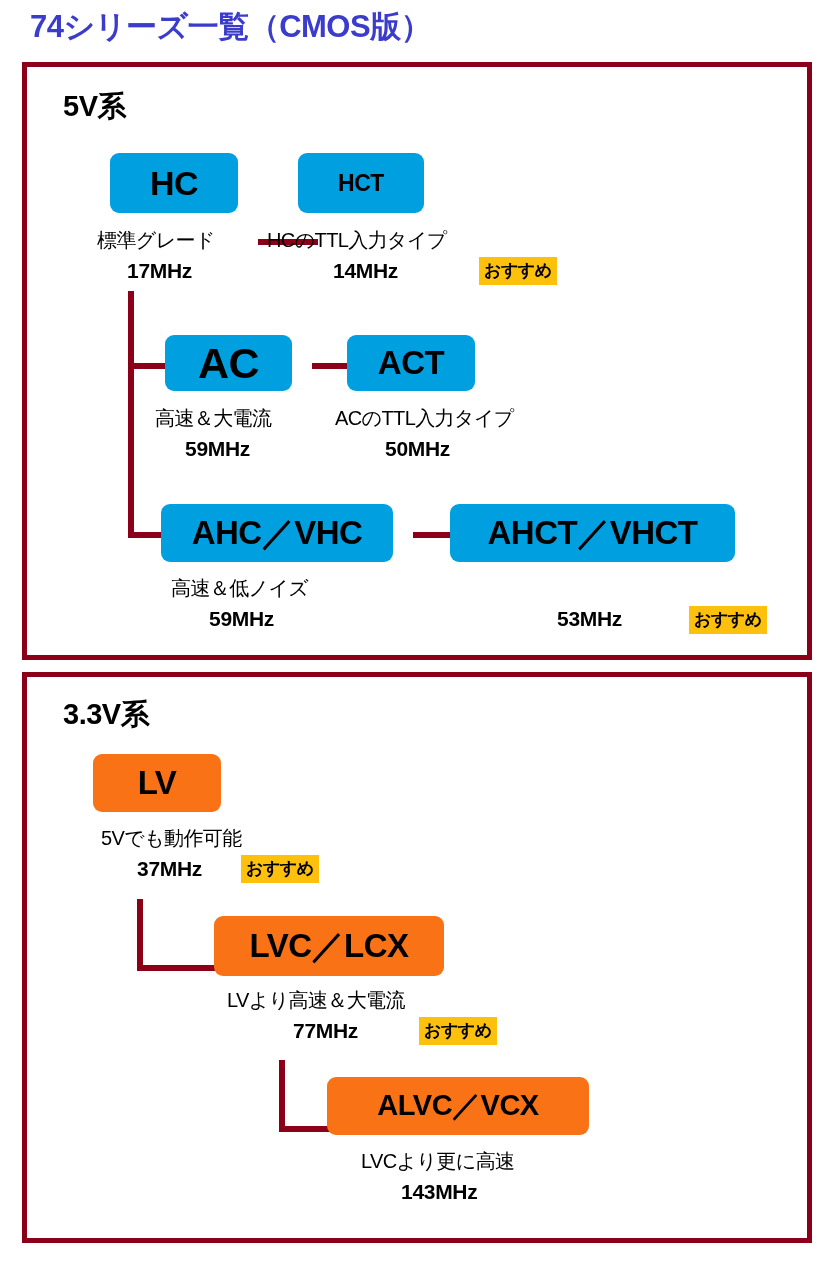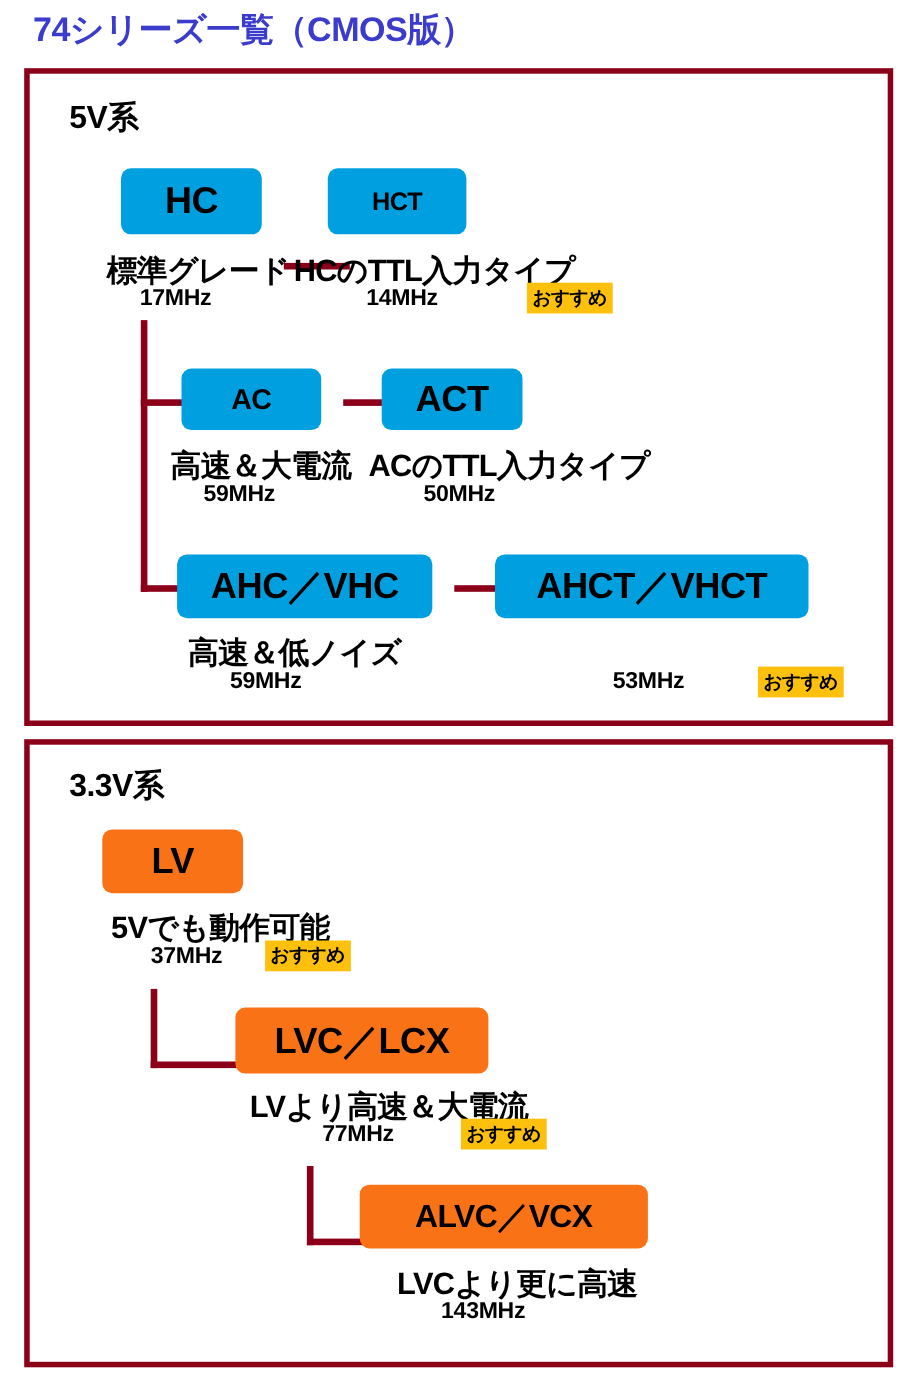--- a/index.html
+++ b/index.html
@@ -63,22 +63,22 @@
     white-space: nowrap;
     letter-spacing: -0.5px;
     z-index: 3;
   }
   .node.blue  { background: #00a0e0; }
   .node.green { background: #f97316; }
 
   
   .desc {
     position: absolute;
-    font-size: 28px;
-    font-weight: bold;
+    font-size: 20px;
+    font-weight: normal;
     color: #000000;
     white-space: nowrap;
     letter-spacing: -0.6px;
     z-index: 3;
   }
   .freq {
     position: absolute;
     font-size: 21px;
     font-weight: bold;
     color: #000000;
@@ -136,21 +136,21 @@
   <div class="desc" style="left:70px; top:160px;">標準グレード</div>
   <div class="freq" style="left:100px; top:192px;">17MHz</div>
 
   <div class="node blue" style="left:271px; top:86px; width:126px; height:60px; font-size:23px;">
     <span>HCT</span>
   </div>
   <div class="desc" style="left:240px; top:160px;">HCのTTL入力タイプ</div>
   <div class="freq" style="left:306px; top:192px;">14MHz</div>
   <div class="badge" style="left:452px; top:190px;">おすすめ</div>
 
-  <div class="node blue" style="left:138px; top:268px; width:127px; height:56px; font-size:26px;">
+  <div class="node blue" style="left:138px; top:268px; width:127px; height:56px; font-size:43px;">
     <span>AC</span>
   </div>
   <div class="desc" style="left:128px; top:338px;">高速＆大電流</div>
   <div class="freq" style="left:158px; top:370px;">59MHz</div>
 
   <div class="node blue" style="left:320px; top:268px; width:128px; height:56px; font-size:33px;">
     <span>ACT</span>
   </div>
   <div class="desc" style="left:308px; top:338px;">ACのTTL入力タイプ</div>
   <div class="freq" style="left:358px; top:370px;">50MHz</div>

